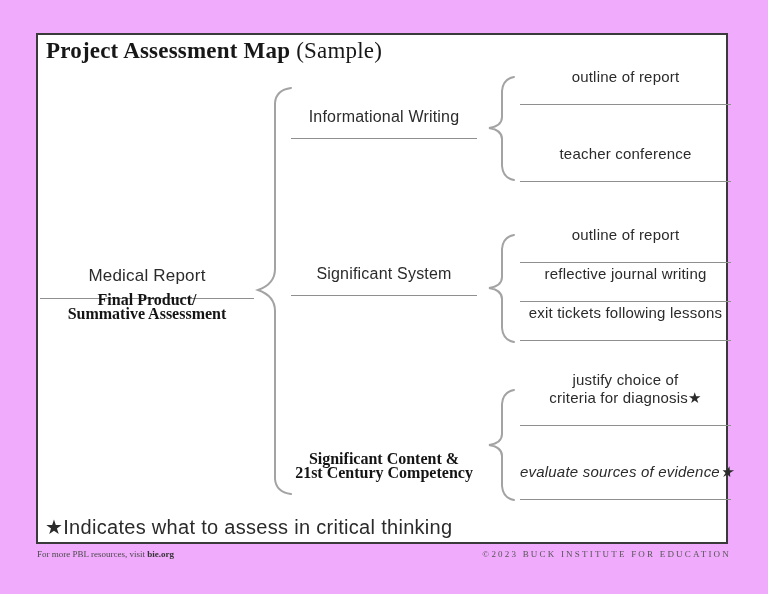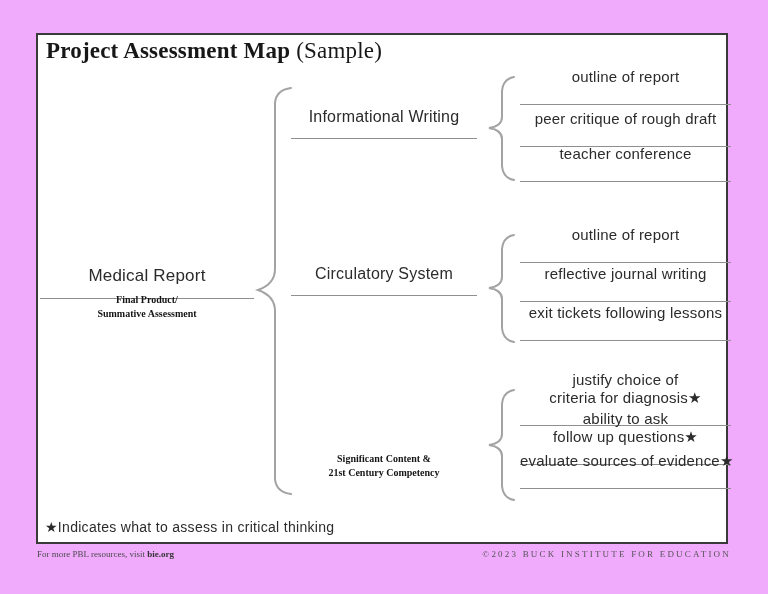--- a/index.html
+++ b/index.html
@@ -21,29 +21,29 @@
   .ul { border-bottom:1.5px solid #8f8f8f; }
   .node-label {
     position:absolute; text-align:center; white-space:nowrap;
     padding-bottom:12px;
   }
   .root-label { left:40px; top:265px; width:214px; font-size:17px; line-height:21px; }
   .branch-label { left:291px; width:186px; font-size:16px; line-height:19px; }
   .serif-sub {
     position:absolute; text-align:center;
     font-family:"Liberation Serif", serif; font-weight:bold;
-    font-size:10px; line-height:13.5px; color:#141414;
+    font-size:16px; line-height:13.5px; color:#141414;
   }
   .items-col-item {
     position:absolute; left:520px; width:211px; text-align:center;
     font-size:15px; line-height:18px; white-space:nowrap;
   }
   .items-col-item .line2, .items-col-item.single { padding-bottom:18px; }
   .footnote {
-    position:absolute; left:45px; top:518px; font-size:14px; line-height:19px;
+    position:absolute; left:45px; top:518px; font-size:20px; line-height:19px;
     color:#2b2b2b; letter-spacing:0.3px; white-space:nowrap;
   }
   .footer-left {
     position:absolute; left:37px; top:549px;
     font-family:"Liberation Serif", serif; font-size:9px; color:#4a4a4a;
     white-space:nowrap;
   }
   .footer-left b { color:#333; }
   .footer-right {
     position:absolute; right:37px; top:549px;
@@ -70,42 +70,37 @@
     </g>
   </svg>
 
   <div class="node-label root-label hand ul">Medical Report</div>
   <div class="serif-sub" style="left:40px; top:293px; width:214px;">
     <div>Final Product/</div>
     <div>Summative Assessment</div>
   </div>
 
   <div class="node-label branch-label hand ul" style="top:107px;">Informational Writing</div>
-  <div class="node-label branch-label hand ul" style="top:264px;">Circulatory System</div>
+  <div class="node-label branch-label hand ul" style="top:264px;">Significant System</div>
   <div class="serif-sub" style="left:283px; top:452px; width:202px;font-family:Liberation Serif, serif;">
     <div>Significant Content &amp;</div>
     <div>21st Century Competency</div>
   </div>
 
   <div class="items-col-item hand ul single" style="top:68px;">outline of report</div>
-  <div class="items-col-item hand ul single" style="top:110px;">peer critique of rough draft</div>
   <div class="items-col-item hand ul single" style="top:145px;">teacher conference</div>
 
   <div class="items-col-item hand ul single" style="top:226px;">outline of report</div>
   <div class="items-col-item hand ul single" style="top:265px;">reflective journal writing</div>
   <div class="items-col-item hand ul single" style="top:304px;">exit tickets following lessons</div>
 
   <div class="items-col-item hand" style="top:371px;">
     <div class="line1">justify choice of</div>
     <div class="line2 ul">criteria for diagnosis★</div>
   </div>
-  <div class="items-col-item hand" style="top:410px;">
-    <div class="line1">ability to ask</div>
-    <div class="line2 ul">follow up questions★</div>
-  </div>
-  <div class="items-col-item hand ul single" style="top:452px;">evaluate sources of evidence★</div>
+  <div class="items-col-item hand ul single" style="top:463px;font-style:italic;">evaluate sources of evidence★</div>
 
   <div class="footnote hand">★Indicates what to assess in critical thinking</div>
 
   <div class="footer-left"><span>For more PBL resources, visit </span><b>bie.org</b></div>
   <div class="footer-right">©2023 BUCK INSTITUTE FOR EDUCATION</div>
 
 </div>
 
 </body></html>

